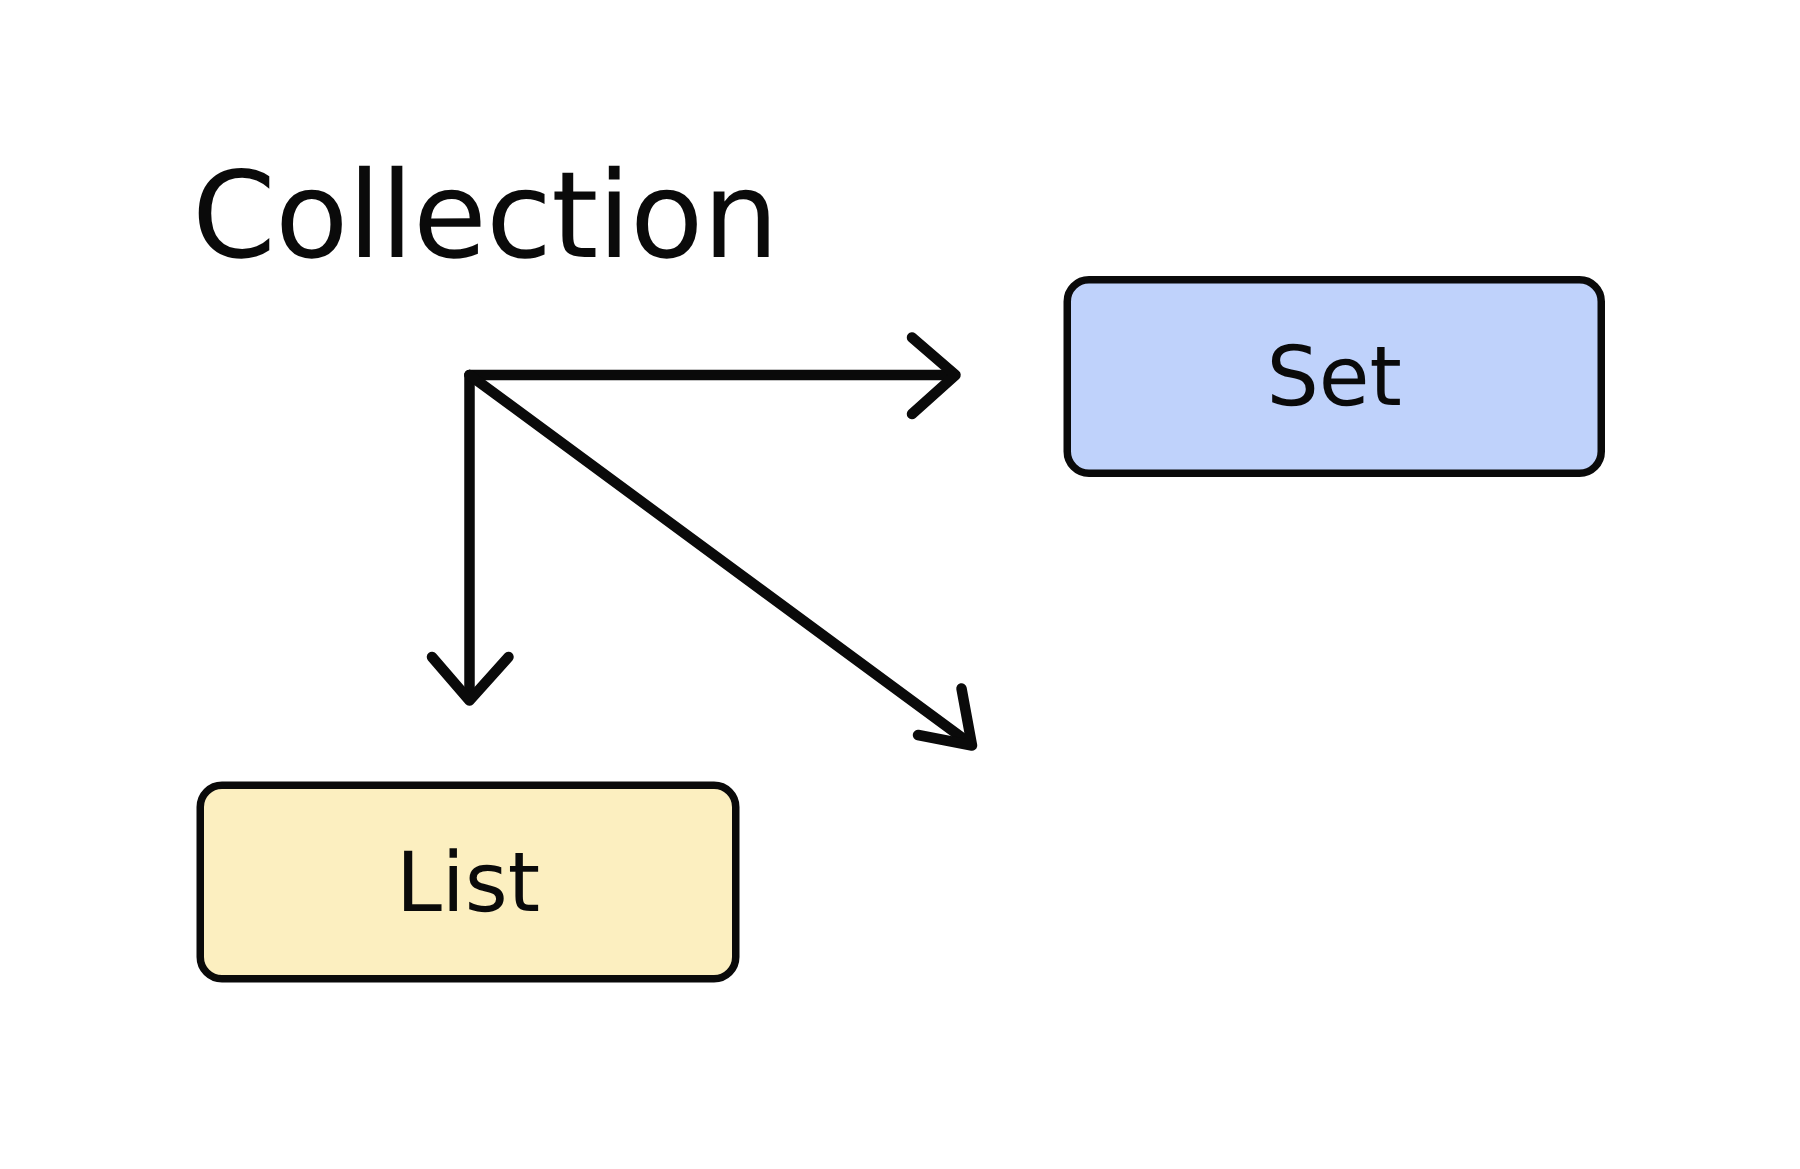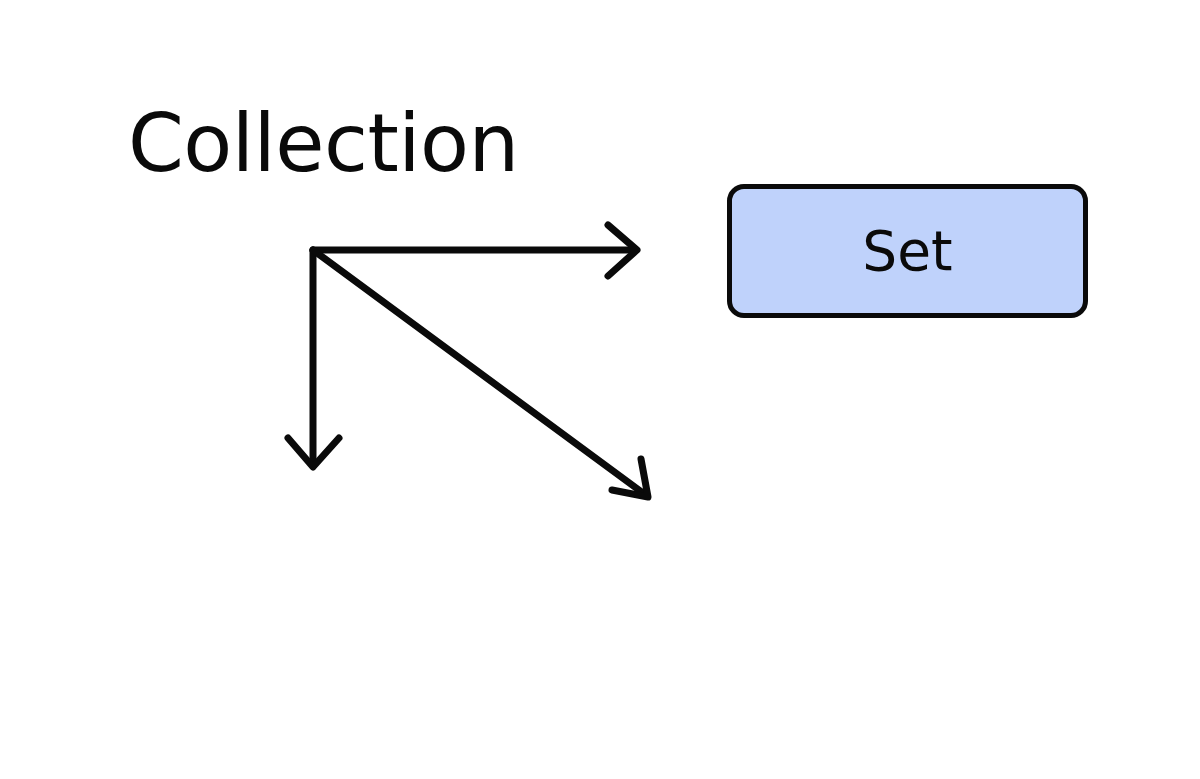--- a/index.html
+++ b/index.html
@@ -42,21 +42,21 @@
   .node-label {
     font-size: 55px;
     line-height: 1;
     color: #0a0a0a;
     font-weight: 400;
     letter-spacing: 0px;
     white-space: nowrap;
     font-family: "DejaVu Sans", "Liberation Sans", sans-serif;
   }
   #node-set {
-    left: 727px;
+    left: 709px;
     top: 184px;
     width: 361px;
     height: 134px;
   }
   #node-list {
     left: 131px;
     top: 521px;
     width: 362px;
     height: 134px;
   }
@@ -97,15 +97,18 @@
     <g>
       <path d="M 313 250 L 643 493" fill="none" stroke="#0A0A0A" stroke-width="7" stroke-linecap="round" stroke-linejoin="round"></path>
       <path d="M 612 490 L 648 497 L 641 459" fill="none" stroke="#0A0A0A" stroke-width="7" stroke-linecap="round" stroke-linejoin="round"></path>
     </g>
   </svg>
 
   <div id="node-set" class="node-box" style="background: rgb(191, 210, 251); border-color: rgb(10, 10, 10);">
     <span class="node-label">Set</span>
   </div>
 
+  <div id="node-list" class="node-box" style="background: rgb(252, 239, 192); border-color: rgb(10, 10, 10);">
+    <span class="node-label">List</span>
+  </div>
 
 
 </div>
 
 </body></html>

